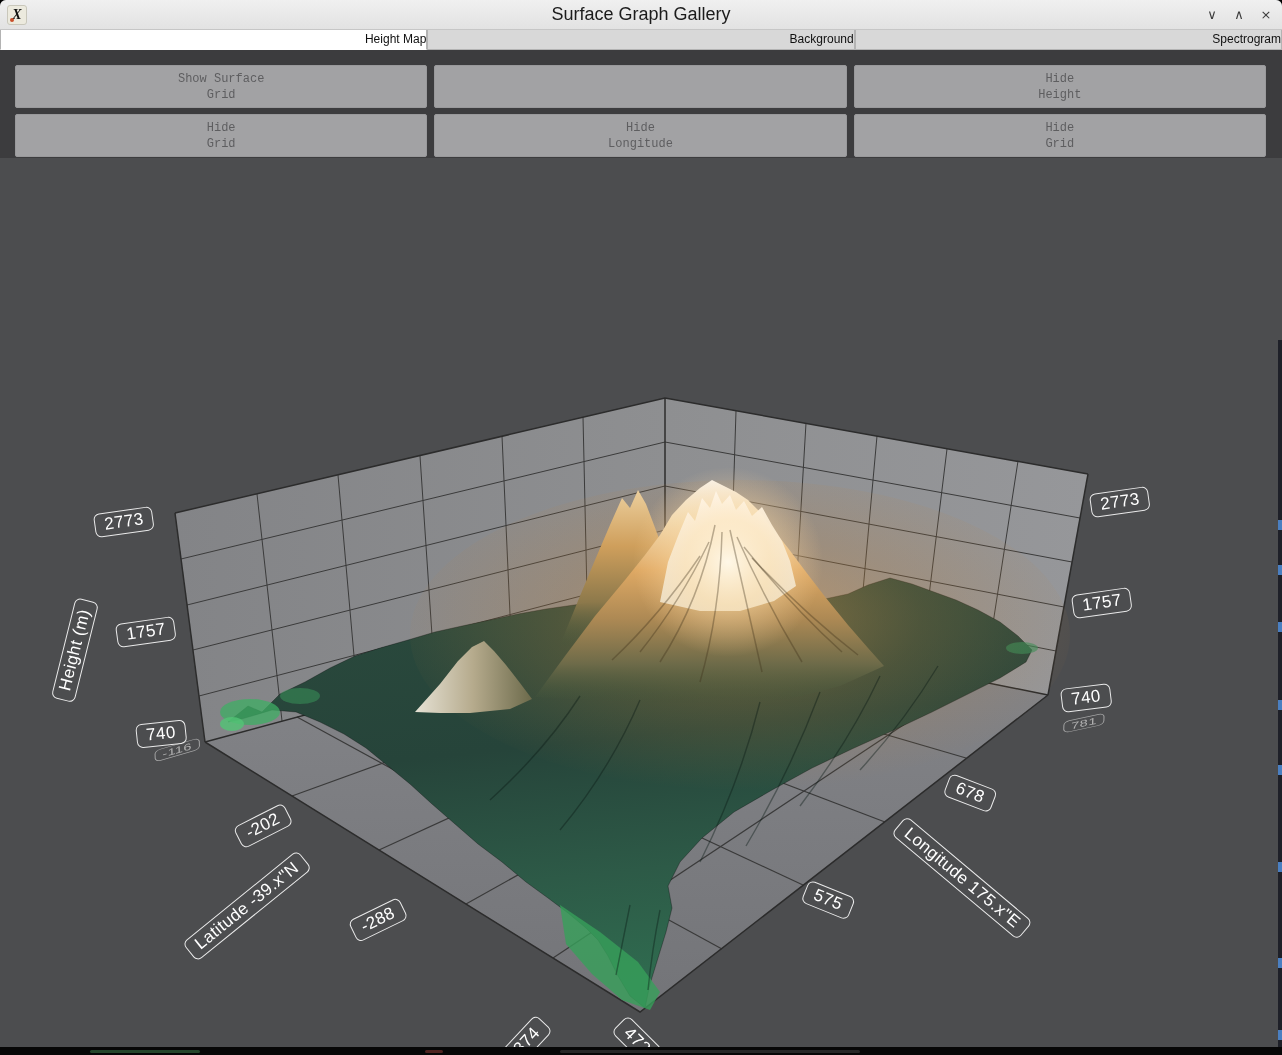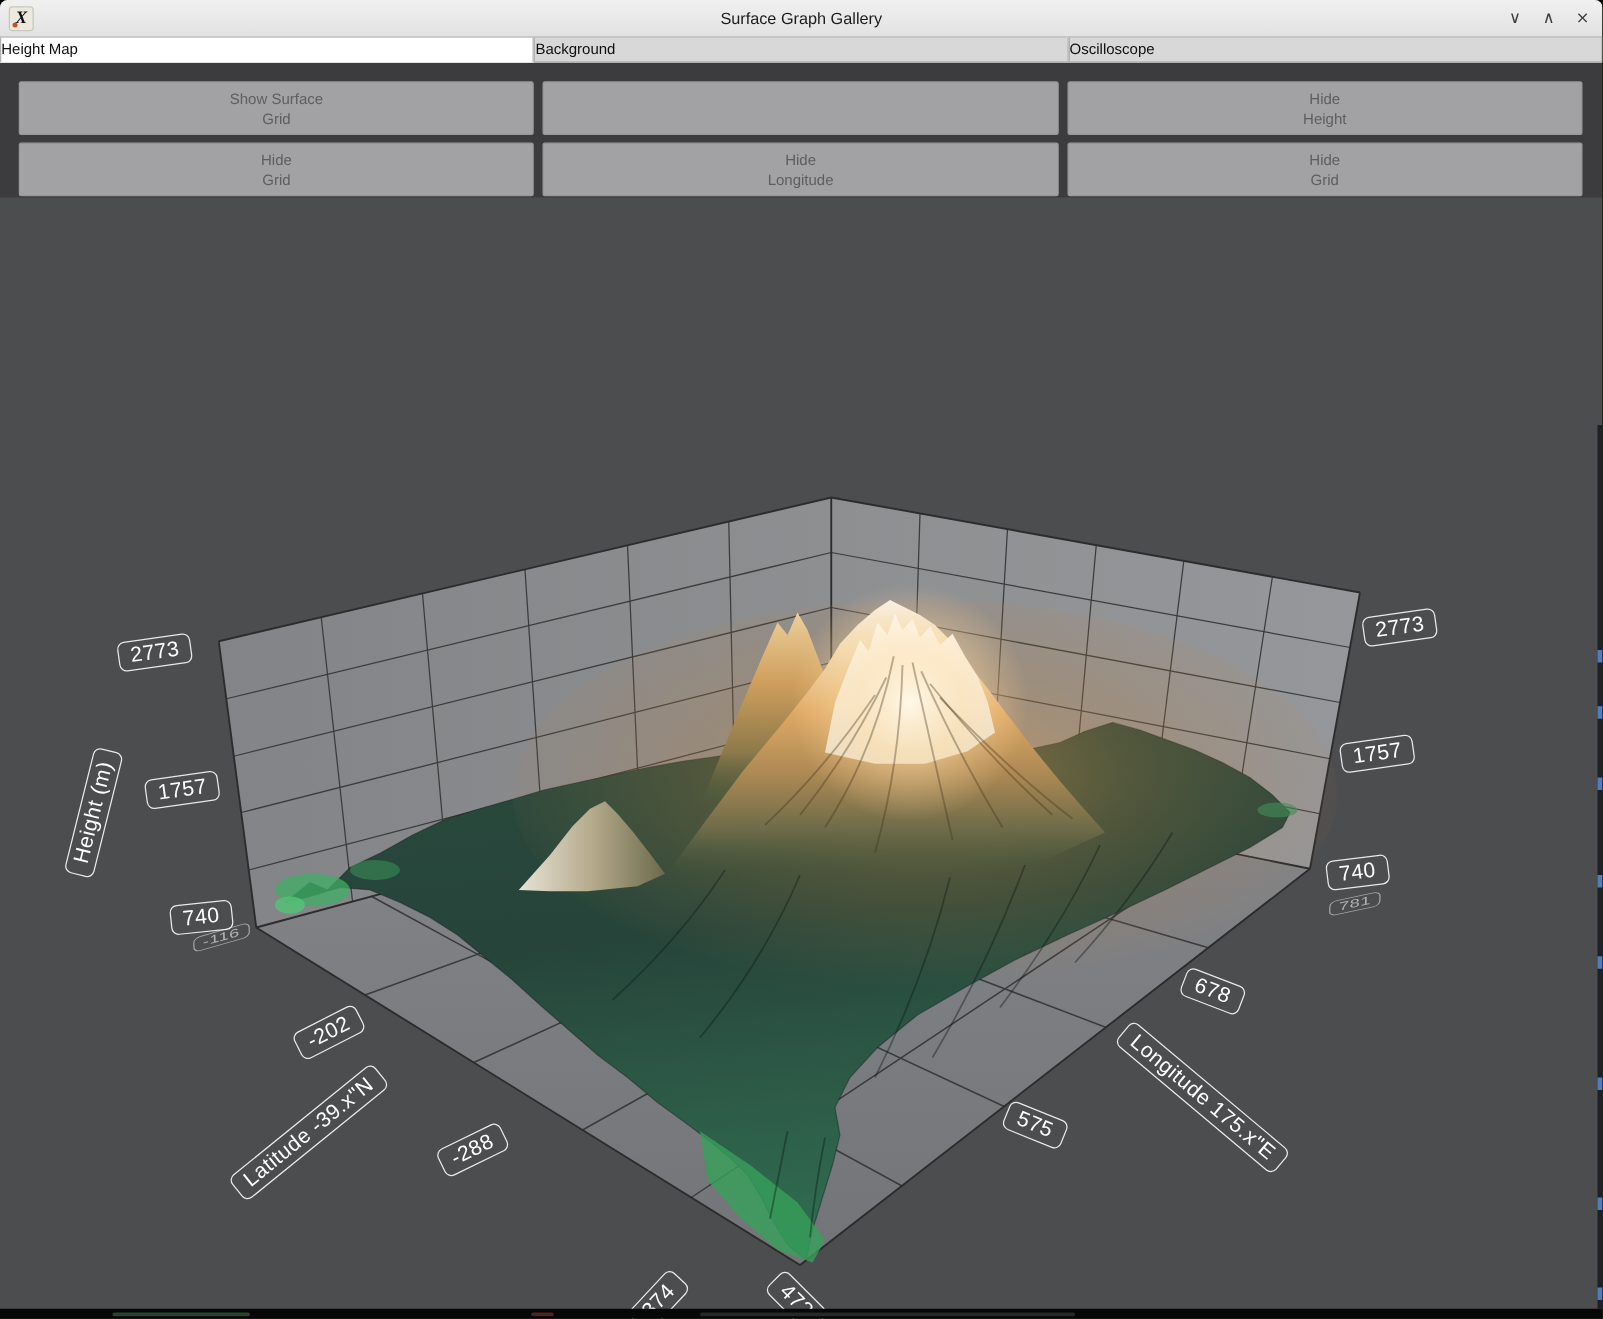--- a/index.html
+++ b/index.html
@@ -9,35 +9,35 @@
 
   
   .titlebar{position:absolute;left:0;top:0;right:0;height:29px;
     background:linear-gradient(#f0f0f0,#e2e2e2);border-bottom:1px solid #c6c6c6;}
   .appicon{position:absolute;left:7px;top:5px;width:18px;height:18px;background:#eceade;
     border:1px solid #c9c7bb;border-radius:3px;text-align:center;line-height:17px;
     font-family:"Liberation Serif",serif;font-style:italic;font-weight:bold;font-size:14px;color:#111;}
   .appicon i{position:absolute;left:2px;bottom:2px;width:4px;height:4px;border-radius:50%;
     background:#c94f2a;}
   .wtitle{position:absolute;left:0;right:0;top:0;height:29px;line-height:29px;text-align:center;
-    font-size:13px;color:#1b1b1b;}
+    font-size:18px;color:#1b1b1b;}
   .wctrls{position:absolute;right:8px;top:0;height:29px;display:flex;align-items:center;gap:11px;}
   .wbtn{width:16px;height:16px;text-align:center;line-height:16px;font-size:13px;color:#3c3c3c;
     font-family:"DejaVu Sans",sans-serif;cursor:default;}
 
   
   .tabbar{position:absolute;left:0;top:29px;right:0;height:21px;display:flex;background:#c9c9c9;}
   .tab{flex:1;background:#d8d8d8;border:1px solid #b3b3b3;border-bottom:1px solid #b3b3b3;
-    text-align:left;font-size:12px;line-height:19px;color:#101010;}
+    text-align:right;font-size:12px;line-height:19px;color:#101010;}
   .tab.sel{background:#ffffff;border-bottom:1px solid #ffffff;}
 
   
   .panel{position:absolute;left:0;top:50px;right:0;height:108px;background:#3c3c3e;}
   .btns{position:absolute;left:15px;right:16px;top:65px;display:grid;
-    grid-template-columns:1fr 1fr 1fr;gap:6px 7px;}
+    grid-template-columns:1fr 1fr 1fr;gap:6px 7px;font-family:Liberation Mono, monospace;}
   .btn{height:41px;background:#a2a2a4;border:1px solid #99999b;border-radius:2px;
     color:#5e5e60;font-size:12px;line-height:16px;text-align:center;
     display:flex;flex-direction:column;justify-content:center;cursor:default;}
 
   
   .scene{position:absolute;left:0;top:158px;width:1282px;height:889px;}
   .scene svg{display:block;}
 
   
   .axlabel{position:absolute;color:#fff;border:1.6px solid rgba(255,255,255,.88);
@@ -266,21 +266,21 @@
     </div>
     <div class="btn">
       <span>Hide</span>
       <span>Grid</span>
     </div>
   </div>
 
   <div class="tabbar">
     <div class="tab sel">Height Map</div>
     <div class="tab">Background</div>
-    <div class="tab">Oscilloscope</div>
+    <div class="tab">Spectrogram</div>
   </div>
 
   <div class="titlebar">
     <div class="appicon">X<i></i></div>
     <div class="wtitle">Surface Graph Gallery</div>
     <div class="wctrls">
       <span class="wbtn">∨</span>
       <span class="wbtn">∧</span>
       <span class="wbtn">×</span>
     </div>

